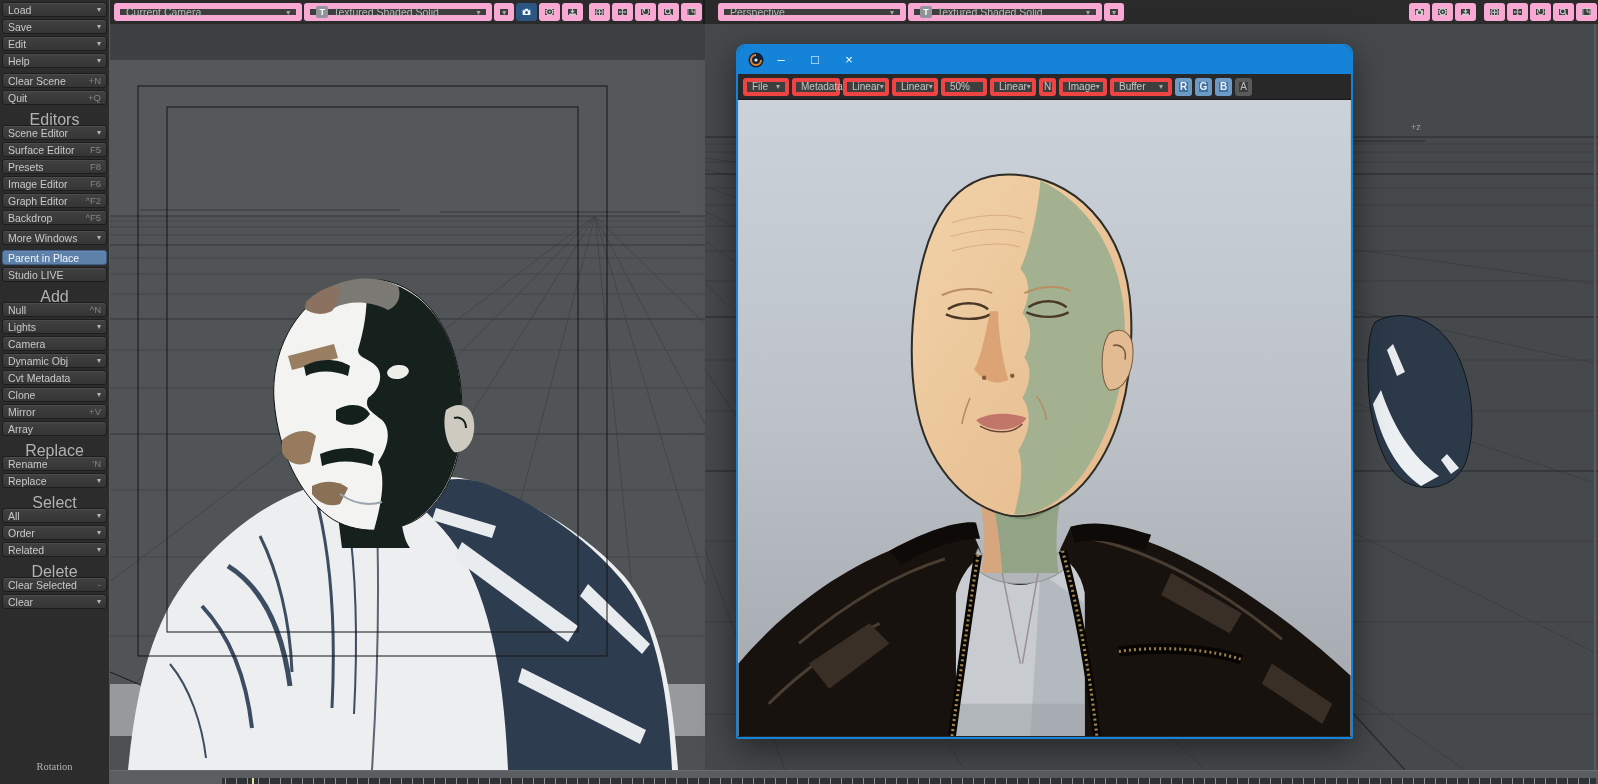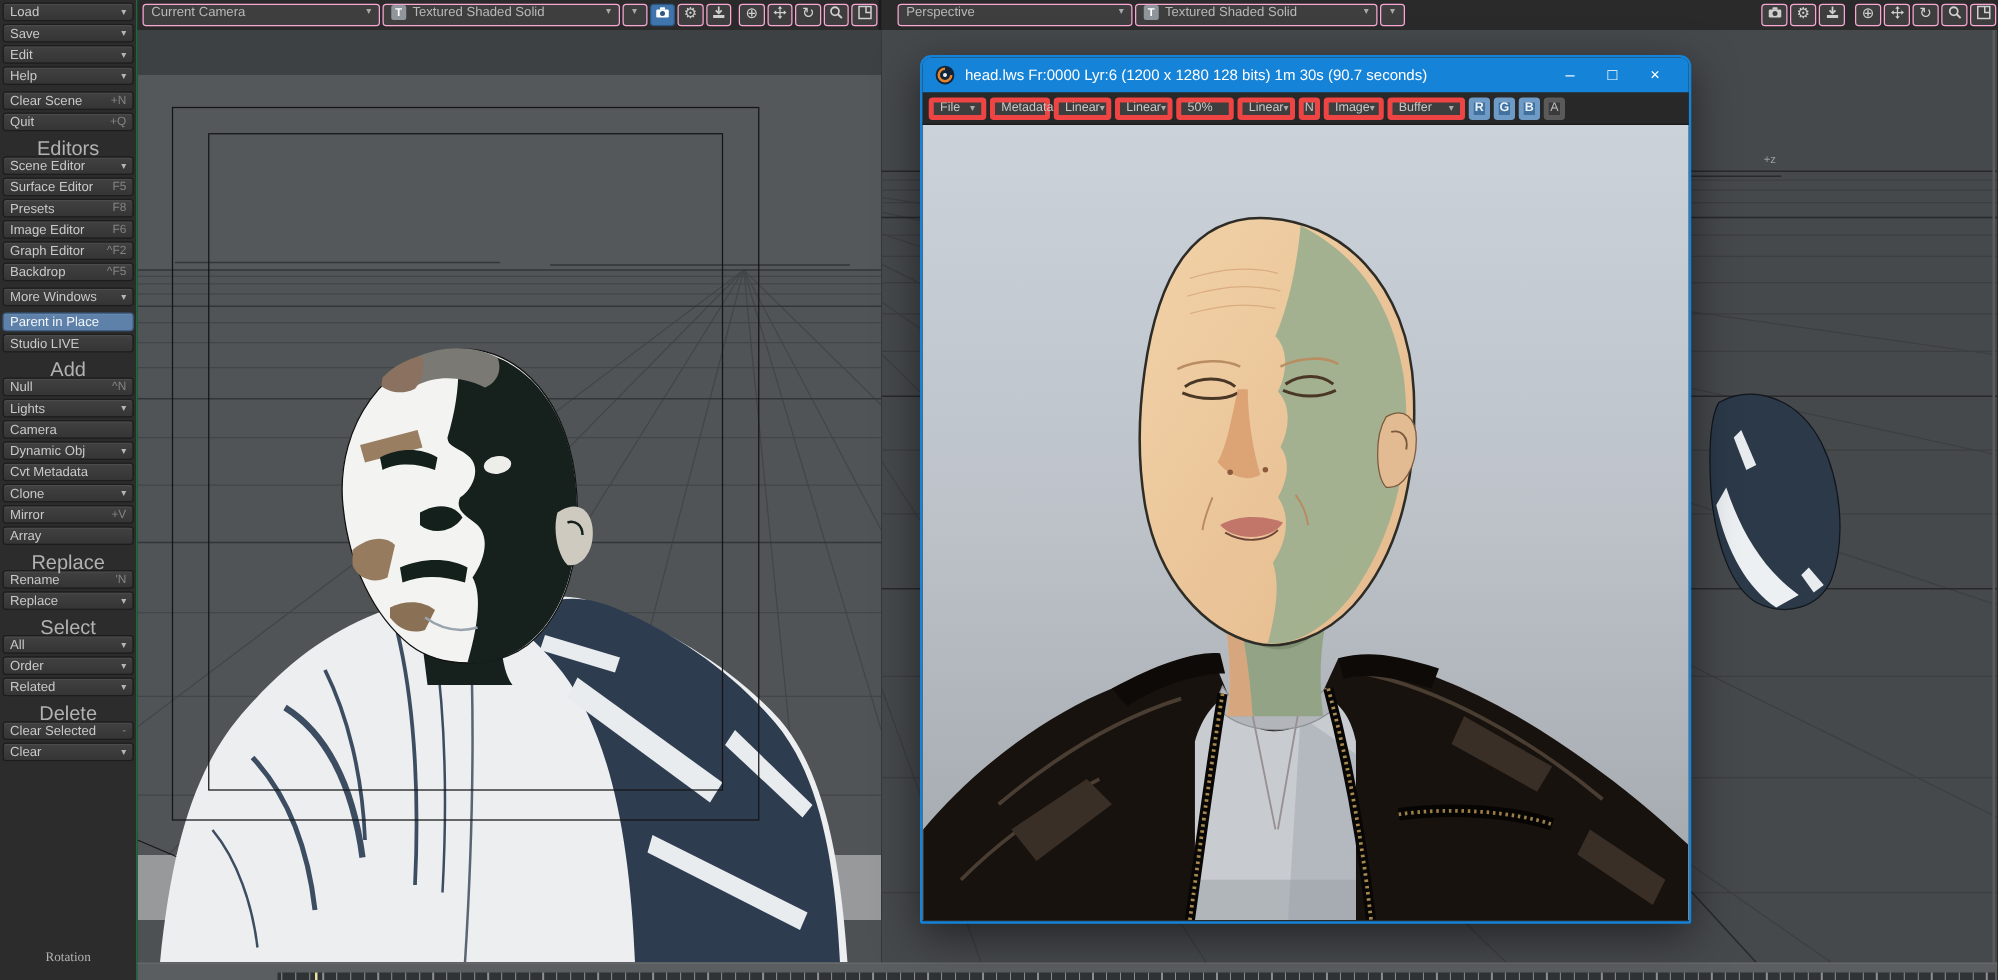--- a/index.html
+++ b/index.html
@@ -17,22 +17,22 @@
   .sb-row.selected{background:#5d81a9;border-color:#3f5f86;color:#f2f5f9;}
   .sb-head{height:13px;margin:6px 2px 1px;text-align:center;font-size:16px;color:#b2b2b2;}
   .sb-gap{height:3px;}
   .sb-bottom{position:absolute;left:0;right:0;bottom:12px;text-align:center;font-size:10.5px;color:#b2b2b2;font-family:Liberation Serif, serif;}
 
   
   .topbar{position:absolute;left:110px;top:0;width:1488px;height:24px;background:#2a2a2a;display:flex;}
   .tb-group{display:flex;align-items:center;height:24px;box-sizing:border-box;}
   .tb-group.left{width:595px;border-right:2px solid #1b1b1b;padding-left:3px;}
   .tb-group.right{flex:1;padding-left:12px;overflow:hidden;}
-  .tb{height:18px;margin:0 1px;background:#3e3e3e;border:1px solid #f9a8d4;border-radius:3px;
-      display:flex;box-sizing:border-box;padding:0 6px;font-size:10.5px;color:#b8b8b8;}
+  .tb{height:18px;margin:0 1px;background:#3e3e3e;border:6px solid #f9a8d4;border-radius:3px;
+      display:flex;align-items:center;box-sizing:border-box;padding:0 6px;font-size:10.5px;color:#b8b8b8;}
   .tb .chev{margin-left:auto;color:#a8a8a8;font-size:8px;}
   .tb.icon{width:21px;justify-content:center;padding:0;color:#cfcfcf;}
   .tb.icon.active{background:#3f74ad;border-color:#2b5682;color:#fff;}
   .tb.mini{width:20px;justify-content:center;padding:0;}
   .w-cam{width:194px;} .w-shade{width:194px;} .w-persp{width:188px;}
   .tbadge{width:12px;height:12px;border-radius:2px;background:#8f959b;color:#fff;font-size:9px;font-weight:bold;
           display:inline-flex;align-items:center;justify-content:center;margin-right:5px;flex:none;}
   .icon-cluster{margin-left:auto;display:flex;align-items:center;}
   .glyph{font-size:12px;line-height:12px;}
 
@@ -412,21 +412,20 @@
     <div class="tick-zero"></div>
   </div>
 
   <div class="render-window">
     <div class="rw-titlebar">
       <svg width="16" height="16" viewBox="0 0 16 16">
         <circle cx="8" cy="8" r="7.5" fill="#10243c"></circle>
         <path d="M8 3a5 5 0 1 0 5 5" fill="none" stroke="#e8832a" stroke-width="2"></path>
         <circle cx="8" cy="8" r="1.6" fill="#f0f0f0"></circle>
       </svg>
-      <span class="rw-title">head.lws Fr:0000 Lyr:6 (1200 x 1280 128 bits) 1m 30s (90.7 seconds)</span>
       <span class="rw-ctl">–</span>
       <span class="rw-ctl">□</span>
       <span class="rw-ctl">×</span>
     </div>
     <div class="rw-toolbar">
       <div class="rwb w-file">
           <span>File</span>
           <span class="chev">▾</span>
         </div>
       <div class="rwb w-meta">

